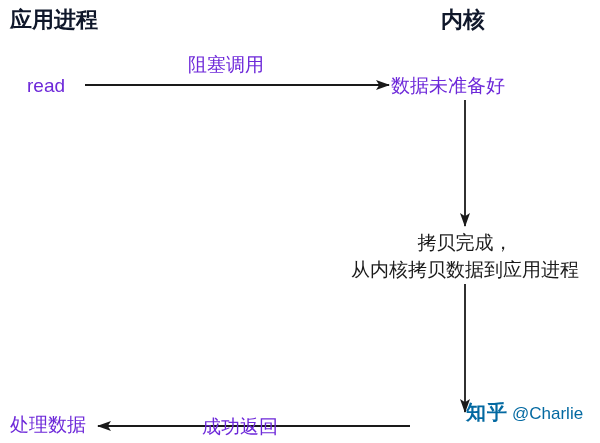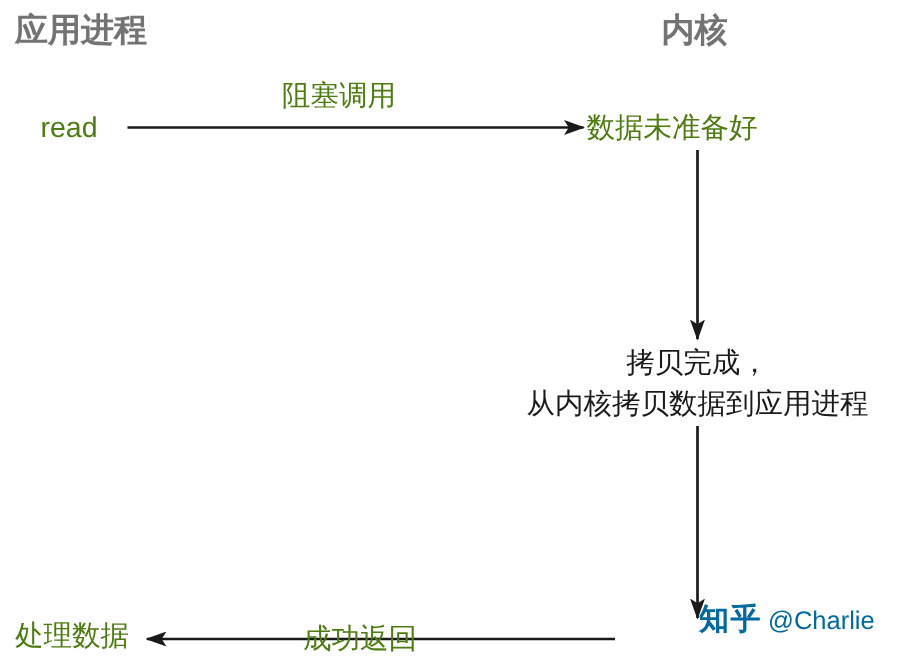--- a/index.html
+++ b/index.html
@@ -20,29 +20,29 @@
     position: absolute;
     left: 0;
     top: 0;
     width: 600px;
     height: 443px;
   }
   .label {
     position: absolute;
     font-size: 19px;
     line-height: 22px;
-    color: #4d7c0f;
+    color: #6d28d9;
     white-space: nowrap;
   }
   .column-header {
     position: absolute;
     font-size: 22px;
     line-height: 26px;
     font-weight: 700;
-    color: #737373;
+    color: #0f172a;
     white-space: nowrap;
   }
   .header-left  { left: 10px;  top: 7px; }
   .header-right { left: 441px; top: 7px; }
 
   .read-label          { left: 27px;  top: 75px; }
   .arrow1-label        { left: 188px; top: 54px; }
   .state-not-ready     { left: 391px; top: 75px; }
 
   .state-ready-block {

